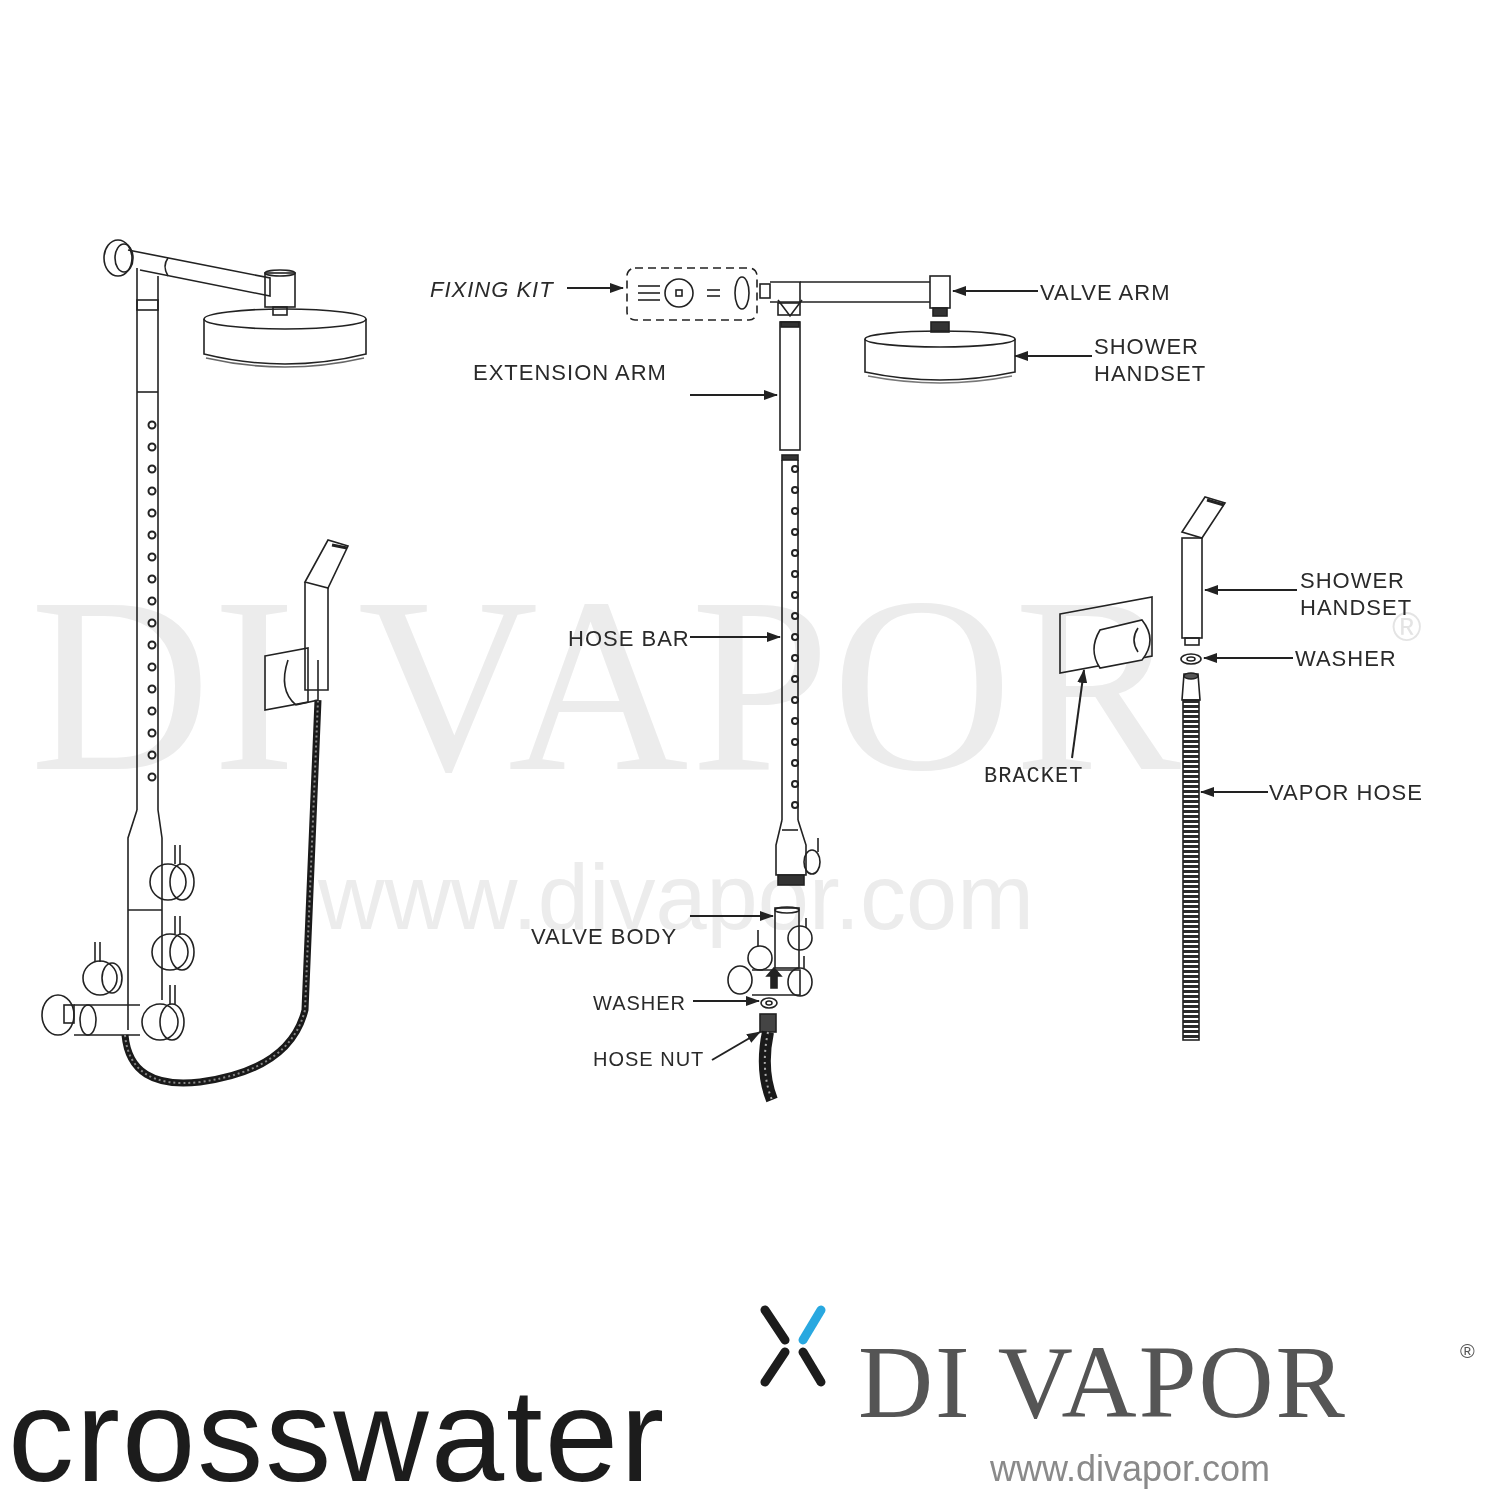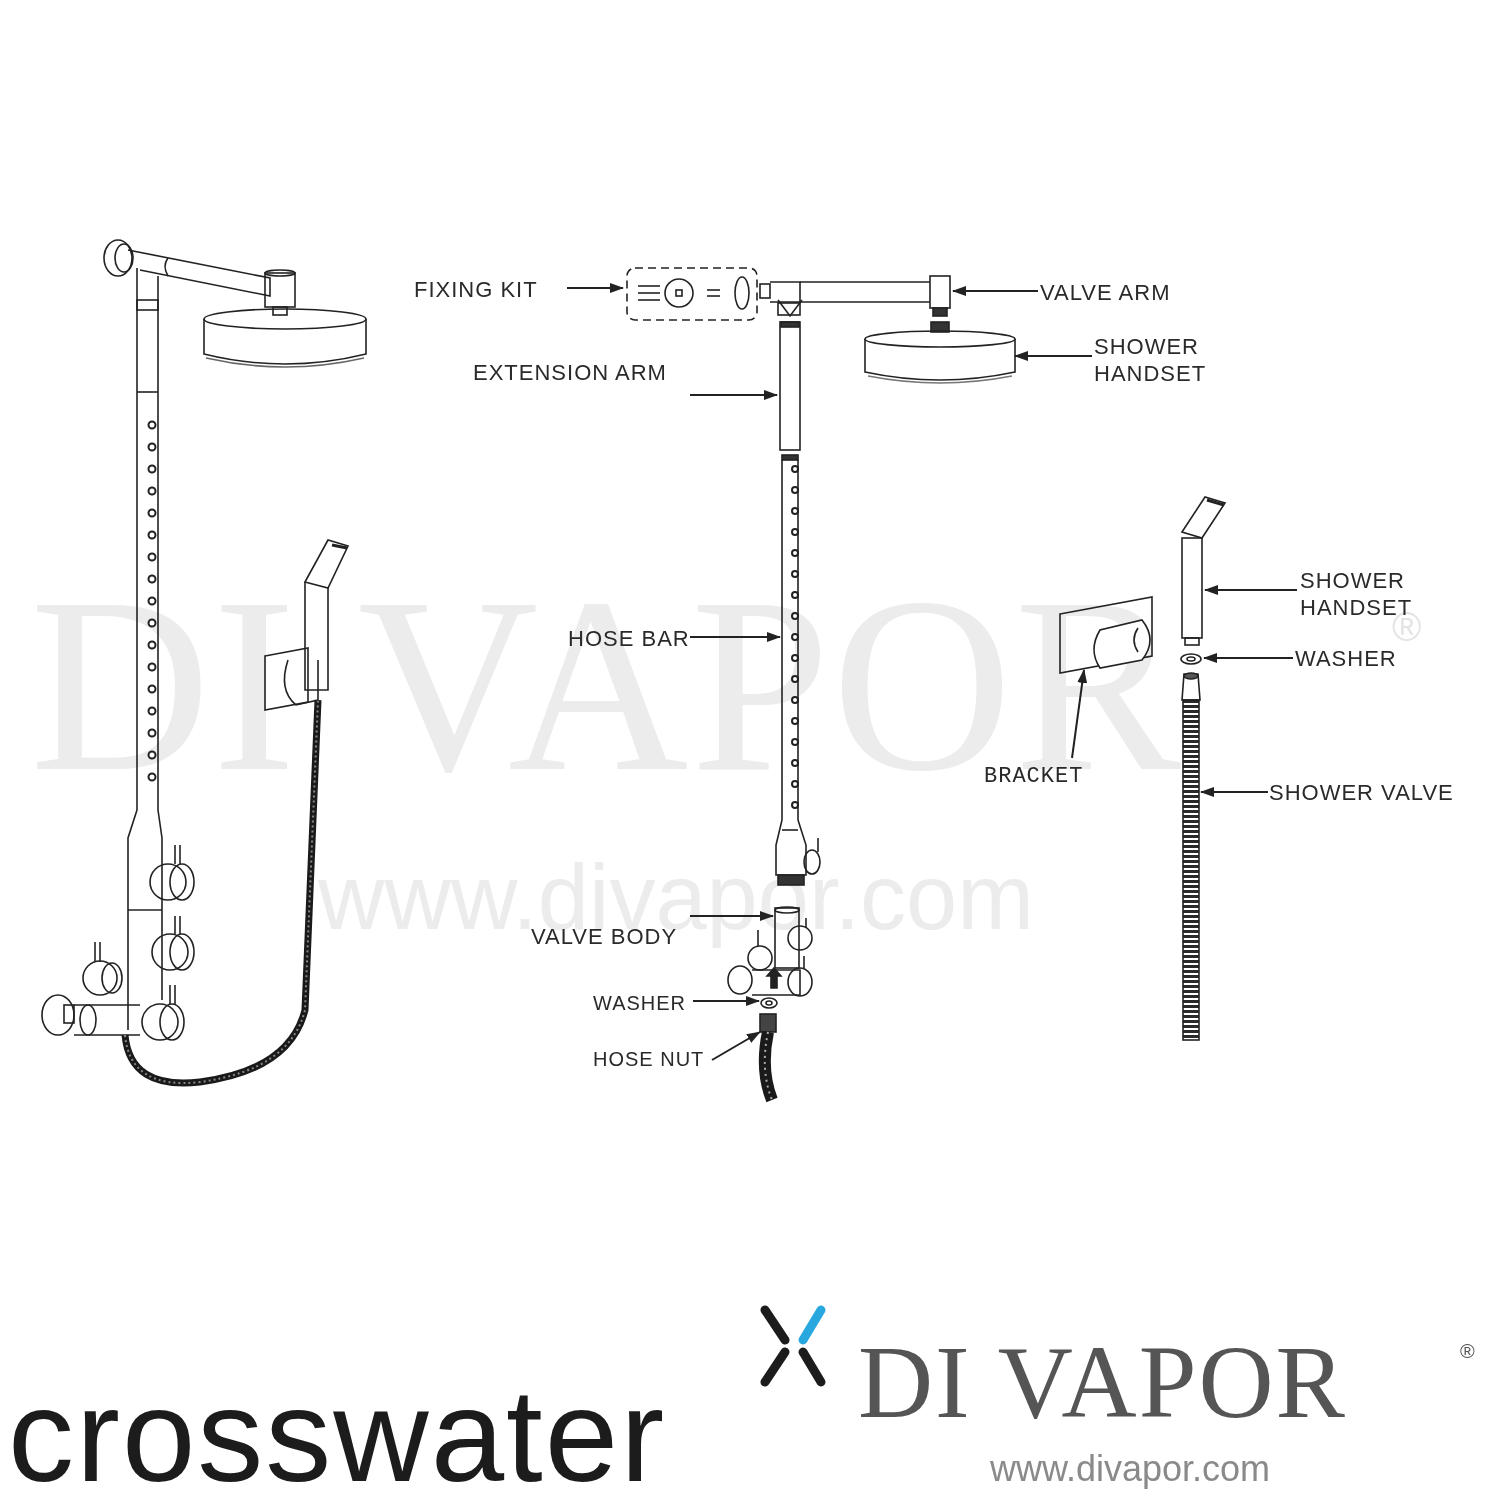--- a/index.html
+++ b/index.html
@@ -219,35 +219,35 @@
       <line x1="693" y1="1001" x2="759" y2="1001"></line>
       <line x1="712" y1="1060" x2="760" y2="1032"></line>
       <line x1="1297" y1="590" x2="1205" y2="590"></line>
       <line x1="1293" y1="658" x2="1204" y2="658"></line>
       <line x1="1072" y1="758" x2="1084" y2="670"></line>
       <line x1="1268" y1="792" x2="1201" y2="792"></line>
     </g>
   </g>
 </svg>
 
-<div class="label" style="left:414px;top:277px;">FIXING KIT</div>
+<div class="label" style="left:430px;top:277px;font-style:italic;">FIXING KIT</div>
 <div class="label" style="left:1040px;top:280px;">VALVE ARM</div>
 <div class="label" style="left:1094px;top:334px;">SHOWER</div>
 <div class="label" style="left:1094px;top:361px;">HANDSET</div>
 <div class="label" style="left:473px;top:360px;">EXTENSION ARM</div>
 <div class="label" style="left:568px;top:626px;">HOSE BAR</div>
 <div class="label" style="left:531px;top:924px;">VALVE BODY</div>
 <div class="label sm" style="left:593px;top:991px;">WASHER</div>
 <div class="label sm" style="left:593px;top:1047px;">HOSE NUT</div>
 
 <div class="label" style="left:1300px;top:568px;">SHOWER</div>
 <div class="label" style="left:1300px;top:595px;">HANDSET</div>
 <div class="label" style="left:1295px;top:646px;">WASHER</div>
 <div class="label" style="left:984px;top:764px;font-family:Liberation Mono, monospace;">BRACKET</div>
-<div class="label" style="left:1269px;top:780px;">SHOWER VALVE</div>
+<div class="label" style="left:1269px;top:780px;">VAPOR HOSE</div>
 
 <div class="cw-text">crosswater</div>
 <svg class="footer-logo" style="left:755px;top:1300px;" width="80" height="90" viewBox="0 0 80 90">
   <g stroke-linecap="round" stroke-width="9">
     <line x1="10" y1="10" x2="30" y2="40" stroke="#1c1c1c"></line>
     <line x1="66" y1="10" x2="48" y2="40" stroke="#29a8e0"></line>
     <line x1="30" y1="52" x2="10" y2="82" stroke="#1c1c1c"></line>
     <line x1="48" y1="52" x2="66" y2="82" stroke="#1c1c1c"></line>
   </g>
 </svg>

